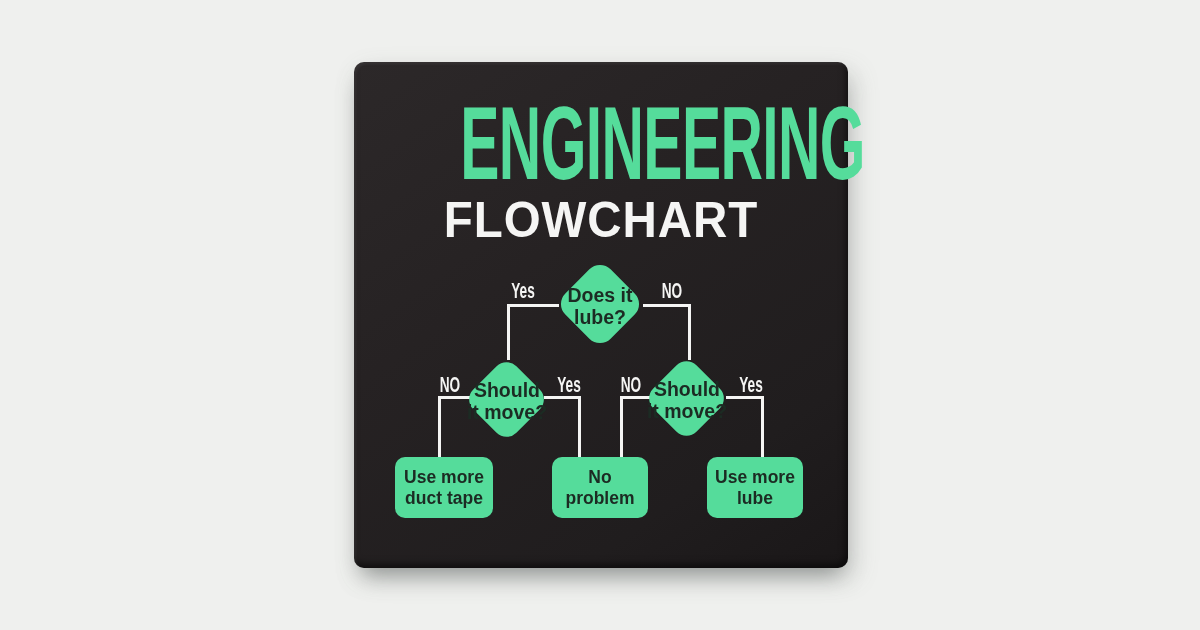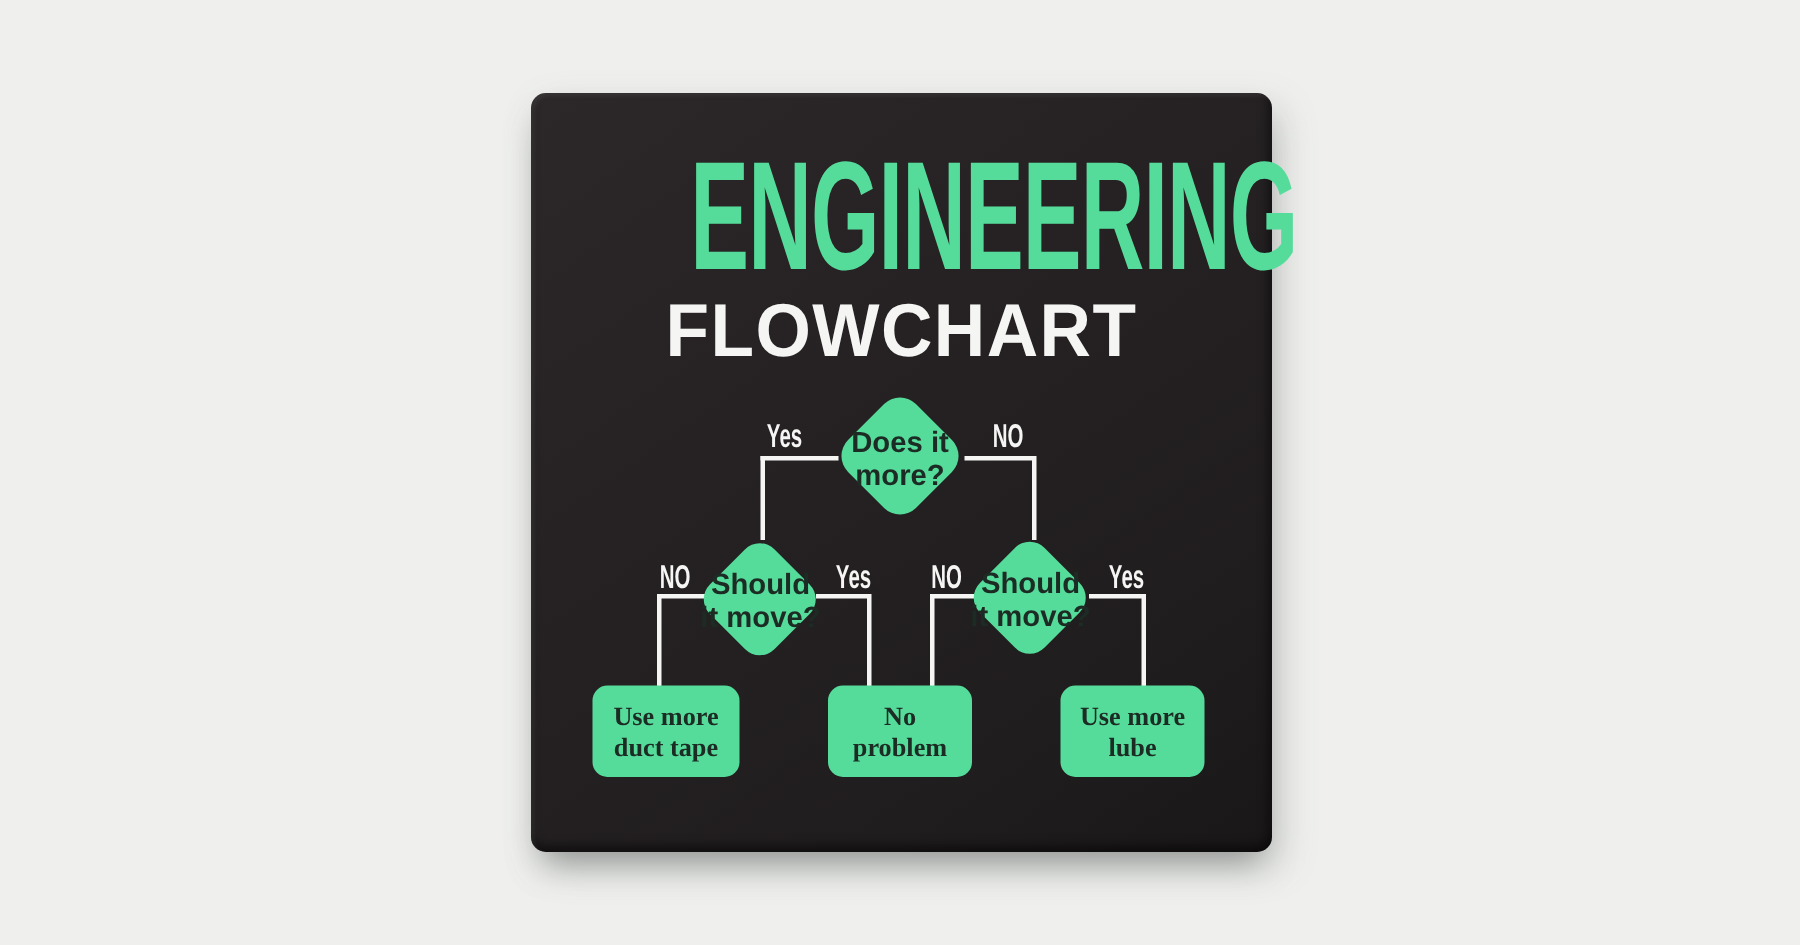--- a/index.html
+++ b/index.html
@@ -81,21 +81,21 @@
   .b-top-no{left:286px;top:217px;}
   .b-lmid-no{left:64px;top:311px;}
   .b-lmid-yes{left:183px;top:311px;}
   .b-rmid-no{left:245px;top:311px;}
   .b-rmid-yes{left:365px;top:311px;}
   .outcome{
     position:absolute;z-index:2;top:395px;height:61px;
     background:var(--green);border-radius:10px;
     display:flex;align-items:center;justify-content:center;
     text-align:center;font-weight:bold;font-size:17.5px;line-height:1.2;
-    color:var(--dark-text);white-space:pre-line;font-family:Liberation Serif, serif;
+    color:var(--dark-text);white-space:pre-line;
   }
   .o-1{left:41px;width:98px;}
   .o-2{left:198px;width:96px;}
   .o-3{left:353px;width:96px;}
 </style>
 </head>
 <body>
 
 <div class="plate">
 
@@ -117,21 +117,21 @@
     <div class="ln h" style="left:266px;top:334px;width:30px;"></div>
     <div class="ln v" style="left:266px;top:334px;height:63px;"></div>
     <div class="ln h" style="left:372px;top:334px;width:38px;"></div>
     <div class="ln v" style="left:407px;top:334px;height:63px;"></div>
 
     <div class="diamond d-root"></div>
     <div class="diamond d-left"></div>
     <div class="diamond d-right"></div>
 
     <div class="q q-root">Does it
-more?</div>
+lube?</div>
     <div class="q q-left">Should
 it move?</div>
     <div class="q q-right">Should
 it move?</div>
 
     <div class="branch b-top-yes">Yes</div>
     <div class="branch b-top-no">NO</div>
     <div class="branch b-lmid-no">NO</div>
     <div class="branch b-lmid-yes">Yes</div>
     <div class="branch b-rmid-no">NO</div>

